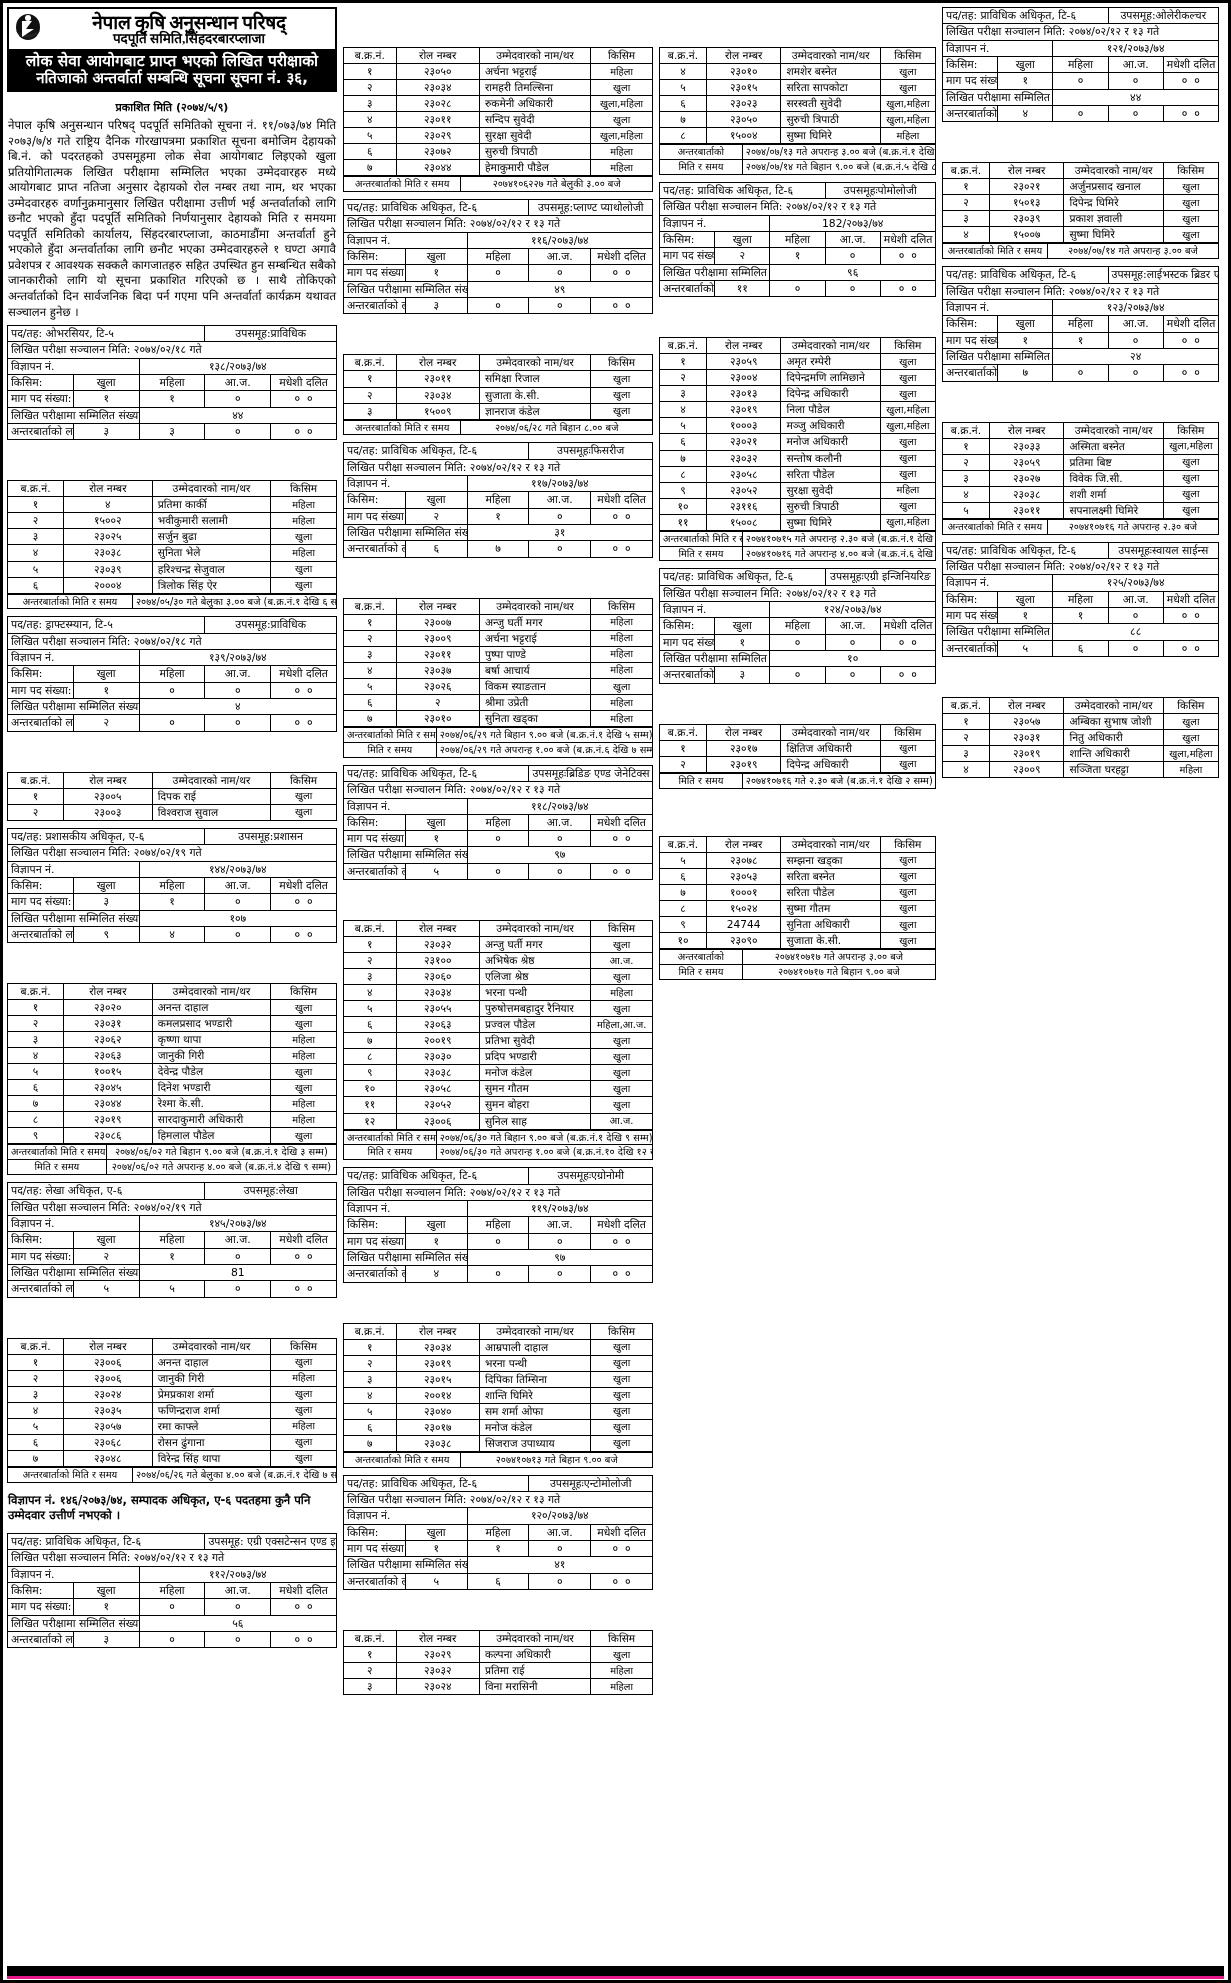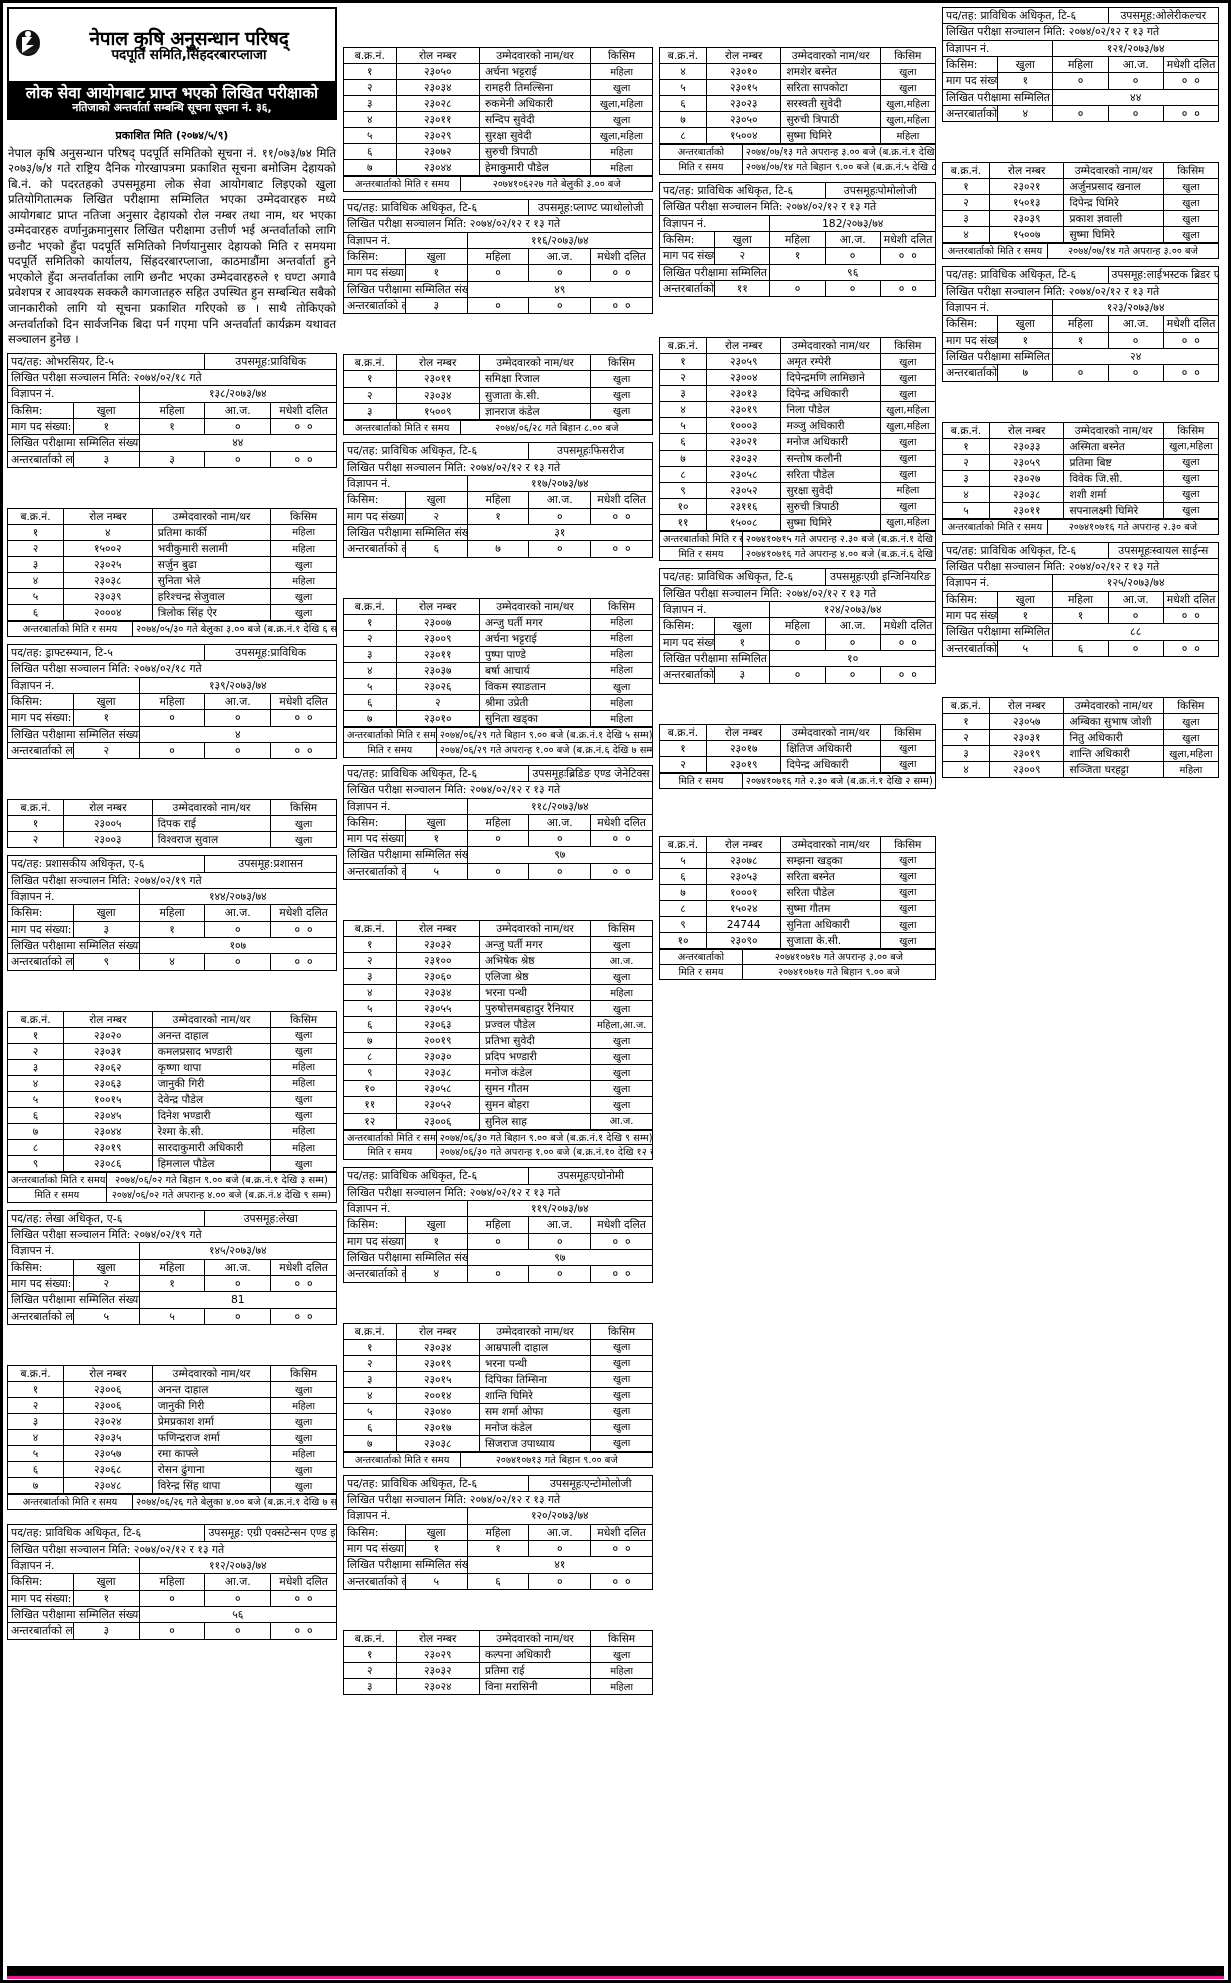--- a/index.html
+++ b/index.html
@@ -41,38 +41,39 @@
     display:flex;
     flex-direction:column;
     border:2px solid #000;
     margin-bottom:2px;
   }
   .mh-top {
     display:flex;
     align-items:center;
     background:#fff;
     border-bottom:2px solid #000;
-    padding:17px 2px;
+    padding:1px 2px;
+    font-family:Liberation Serif, serif;
   }
   .emblem {
     width:34px; height:38px;
     flex:0 0 34px;
     display:flex; align-items:center; justify-content:center;
   }
   .mh-titles { flex:1; text-align:center; line-height:1.0; }
   .mh-t1 { font-size:19px; font-weight:bold; letter-spacing:-0.3px; }
   .mh-t2 { font-size:13.5px; font-weight:bold; }
   .mh-bot {
     background:#000; color:#fff;
     text-align:center;
     padding:2px 2px 3px;
     line-height:1.12;
   }
   .mh-t3 { font-size:15.5px; font-weight:bold; }
-  .mh-t4 { font-size:11px; font-weight:bold; }
+  .mh-t4 { font-size:15px; font-weight:bold; }
 
   .pubdate {
     text-align:center;
     font-size:11px;
     font-weight:bold;
     padding:2px 0 1px;
   }
   .intro {
     font-size:11.6px;
     line-height:1.34;
@@ -565,20 +566,23 @@
             <table class="t">
               <tbody>
                 <tr>
                   <td class="c smallcell" style="width:38%">अन्तरबार्ताको मिति र समय</td>
                   <td class="c smallcell">२०७४/०६/२६ गते बेलुका ४.०० बजे (ब.क्र.नं.१ देखि ७ सम्म)</td>
                 </tr>
               </tbody>
             </table>
           </div>
           <div class="blockgap"></div>
+          <div>
+            <div class="noteline">विज्ञापन नं. १४६/२०७३/७४, सम्पादक अधिकृत, ए-६ पदतहमा कुनै पनि उम्मेदवार उत्तीर्ण नभएको ।</div>
+          </div>
           <div class="blockgap"></div>
           <div>
             <table class="t meta">
               <tbody>
                 <tr>
                   <td class="l" colspan="3">पद/तह: प्राविधिक अधिकृत, टि-६</td>
                   <td class="c" colspan="2">उपसमूह: एग्री एक्सटेन्सन एण्ड इकोनोमिक्स एण्ड मार्केटिङ</td>
                 </tr>
                 <tr>
                   <td class="l" colspan="5">लिखित परीक्षा सञ्चालन मिति: २०७४/०२/१२ र १३ गते</td>

